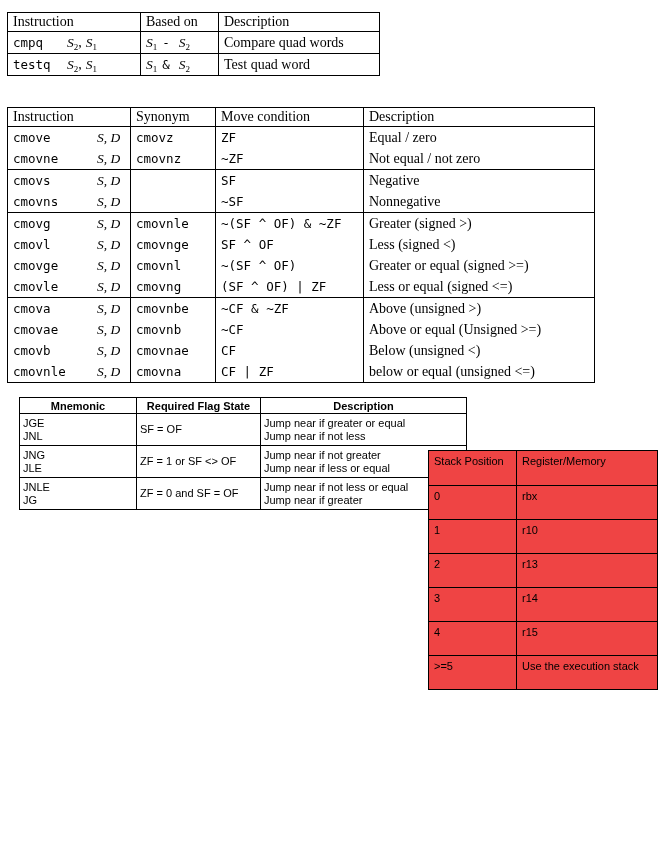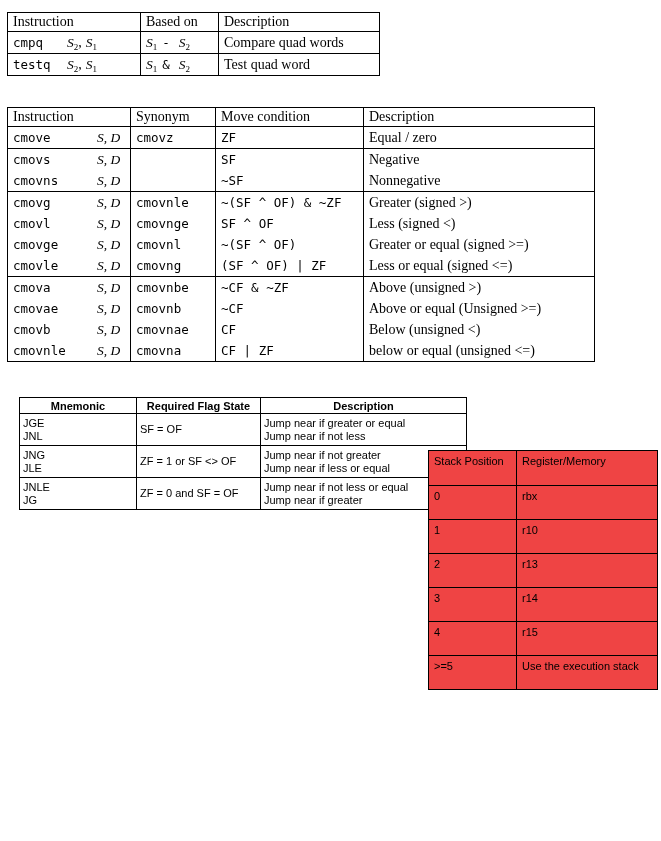--- a/index.html
+++ b/index.html
@@ -155,20 +155,26 @@
       <th>Description</th>
     </tr>
   </thead>
   <tbody>
     <tr class="gs">
       <td><span class="mono mn2">cmove</span><span class="it">S, D</span></td>
       <td class="mono">cmovz</td>
       <td class="mono">ZF</td>
       <td>Equal / zero</td>
     </tr>
+    <tr>
+      <td><span class="mono mn2">cmovne</span><span class="it">S, D</span></td>
+      <td class="mono">cmovnz</td>
+      <td class="mono">~ZF</td>
+      <td>Not equal / not zero</td>
+    </tr>
   </tbody>
   <tbody>
     <tr class="gs">
       <td><span class="mono mn2">cmovs</span><span class="it">S, D</span></td>
       <td class="mono"></td>
       <td class="mono">SF</td>
       <td>Negative</td>
     </tr>
     <tr>
       <td><span class="mono mn2">cmovns</span><span class="it">S, D</span></td>

